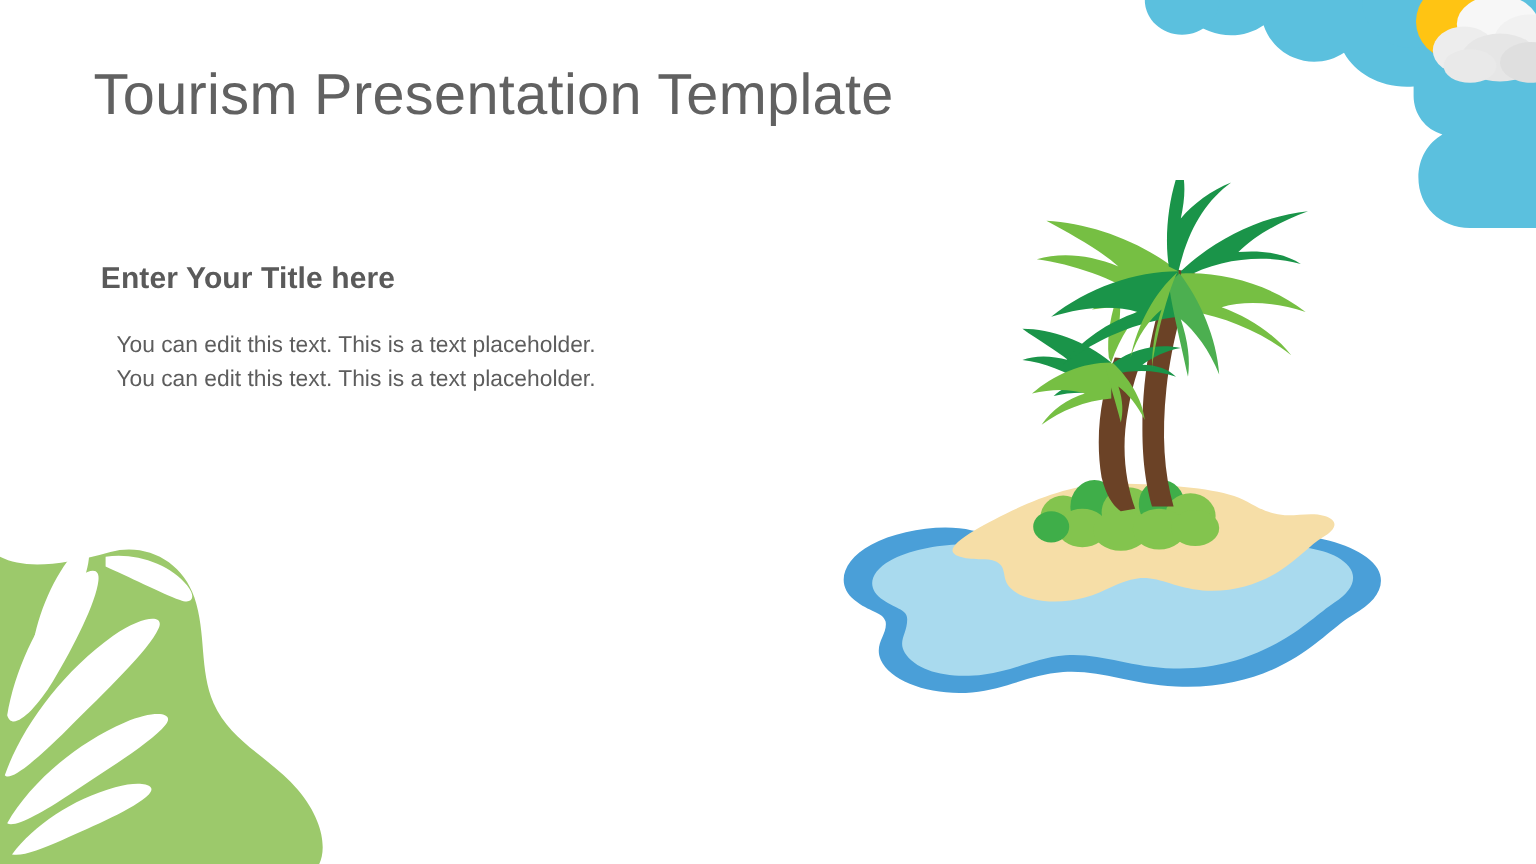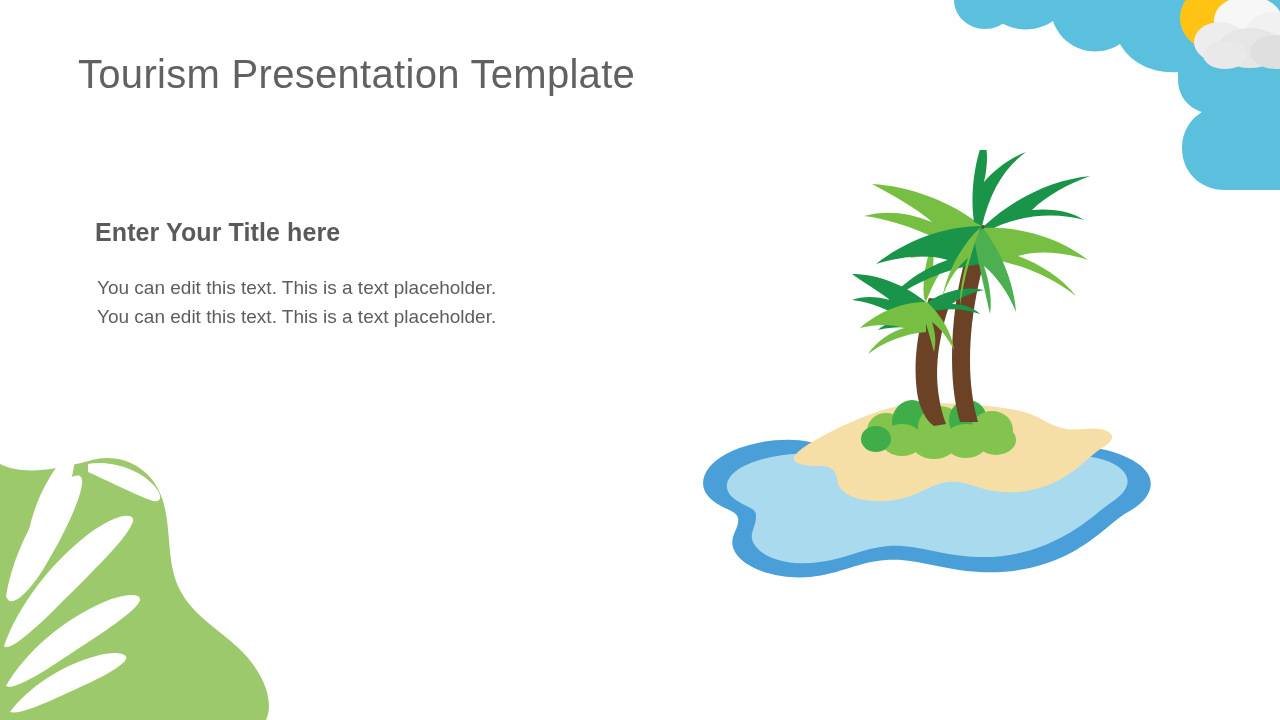--- a/index.html
+++ b/index.html
@@ -32,37 +32,37 @@
     bottom: 0;
     width: 280px;
     height: 270px;
   }
 
   
   #slide-title {
     position: absolute;
     left: 78px;
     top: 52px;
-    font-size: 40px;
+    font-size: 48px;
     font-weight: 300;
     letter-spacing: 0.3px;
     color: #616161;
     white-space: nowrap;
   }
   #text-panel {
     position: absolute;
     left: 84px;
     top: 218px;
     width: 450px;
   }
   #subtitle {
     font-size: 25px;
     font-weight: bold;
     color: #5a5a5a;
-    margin: 0 0 26px 11px;
+    margin: 0 0 26px 0;
     letter-spacing: 0.1px;
   }
   #body-text {
     font-size: 19px;
     font-weight: normal;
     color: #5d5d5d;
     line-height: 29px;
     margin: 13px;
     max-width: 440px;
   }

